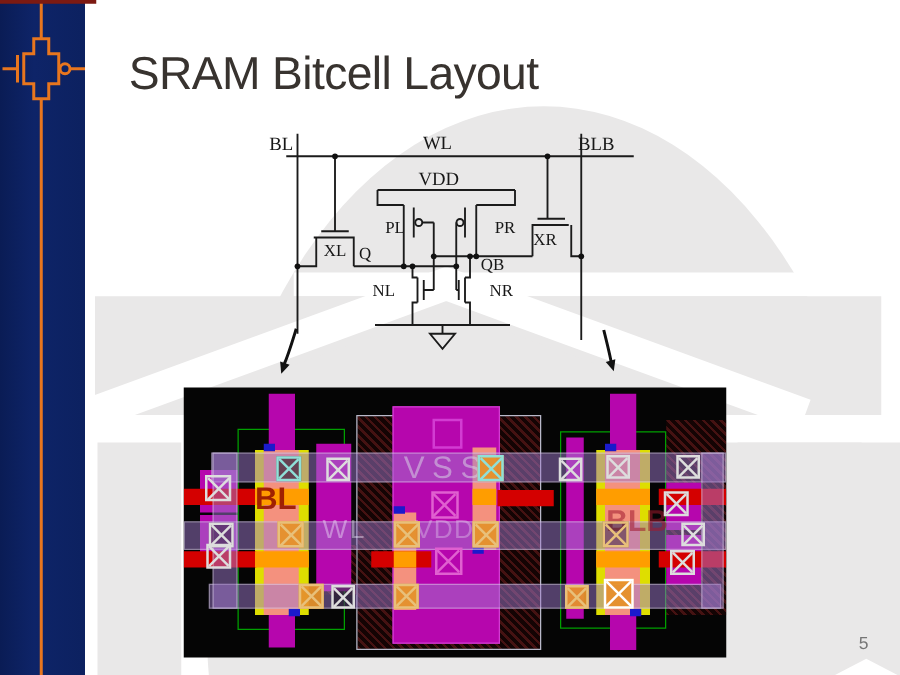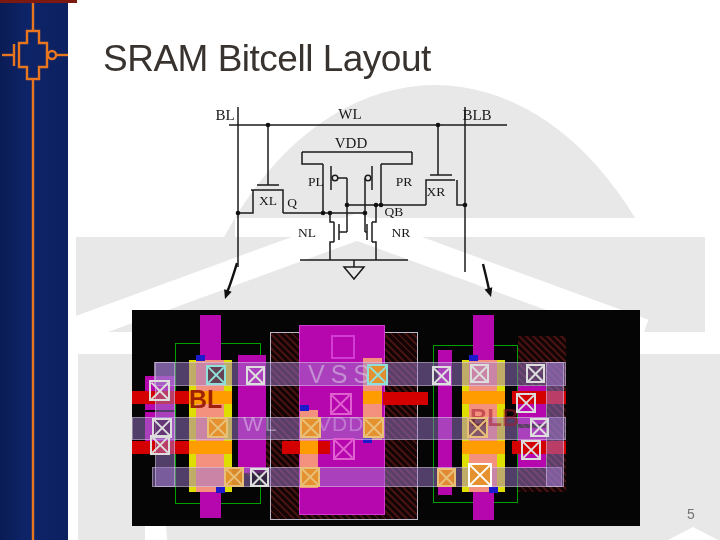--- a/index.html
+++ b/index.html
@@ -12,21 +12,21 @@
   #sidebar{position:absolute;left:0;top:0;width:68px;height:540px;z-index:3;
            background:linear-gradient(90deg,#0a1c55 0%,#0e2468 40%,#0c2160 100%);}
   #topstrip{position:absolute;left:0;top:0;width:77px;height:3px;background:#7c1a12;z-index:4;}
   
   #title{position:absolute;left:103px;top:38px;z-index:5;font-size:37px;letter-spacing:-0.5px;
          color:#38332f;white-space:nowrap;}
   
   #schem{position:absolute;left:190px;top:98px;z-index:5;}
   #schem text{font-family:"Liberation Serif",serif;fill:#171717;}
   
-  #chip{position:absolute;left:132px;top:310px;width:508px;height:216px;background:#050505;
+  #chip{position:absolute;left:147px;top:310px;width:434px;height:216px;background:#050505;
         overflow:hidden;z-index:6;}
   #chip i{position:absolute;display:block;}
   .hatch{background:repeating-linear-gradient(45deg,#451212 0 2px,#140404 2px 5px);}
   .band{position:absolute;background:rgba(160,122,205,.5);border:1px solid rgba(255,255,255,.35);}
   .c{position:absolute;border:2px solid;}
   .c:before,.c:after{content:"";position:absolute;left:-20%;top:calc(50% - 1px);width:140%;
                      height:2px;background:currentColor;transform:rotate(45deg);}
   .c:after{transform:rotate(-45deg);}
   .chiplabel{position:absolute;font-family:"Liberation Sans",sans-serif;white-space:nowrap;}
   #pagenum{position:absolute;left:687px;top:506px;font-size:14px;color:#757575;z-index:7;}

